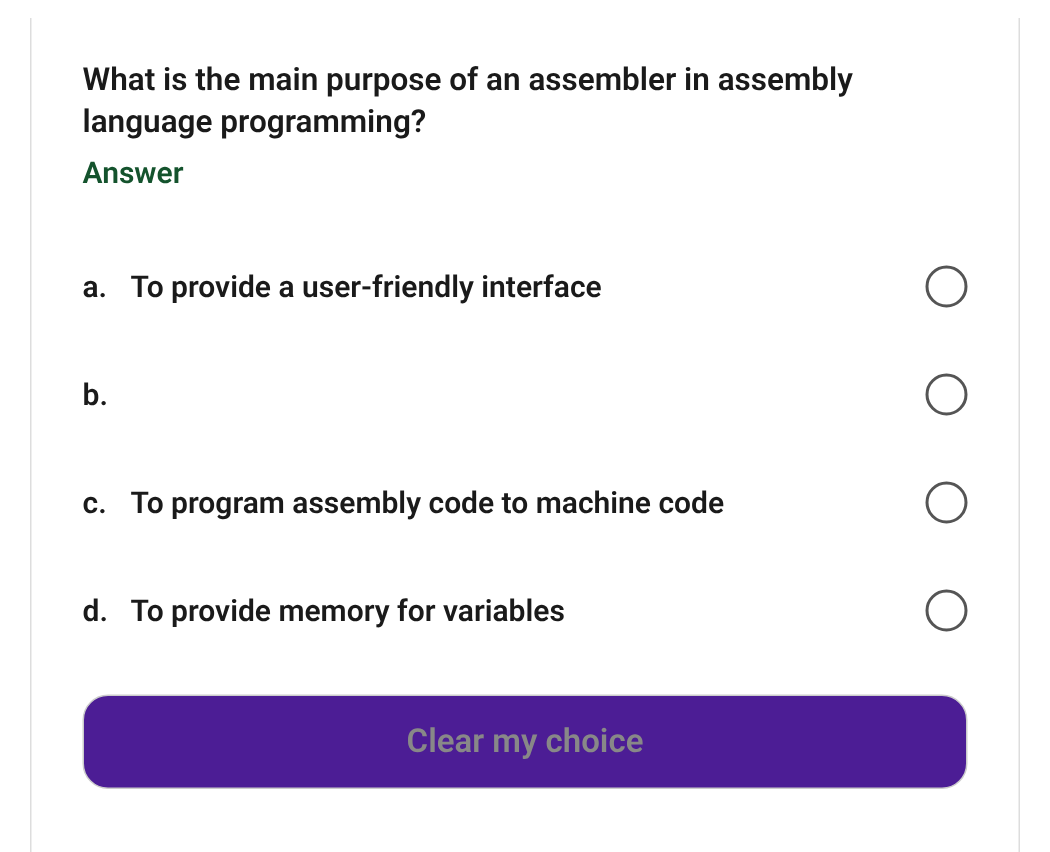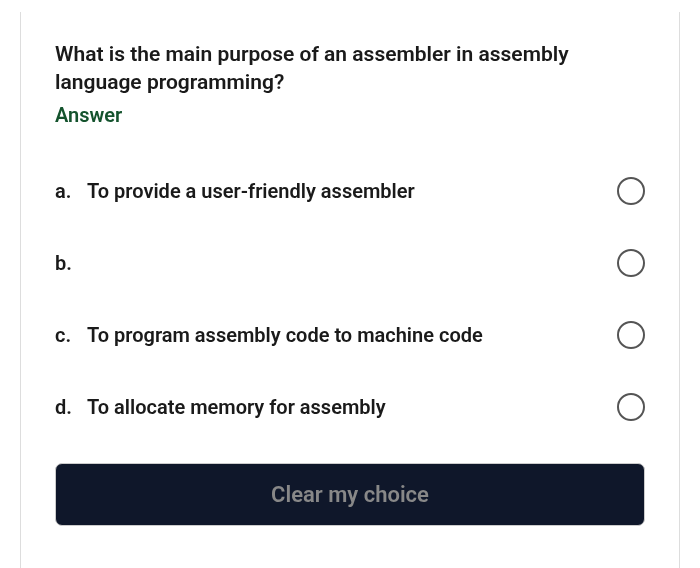--- a/index.html
+++ b/index.html
@@ -62,22 +62,22 @@
       height: 28px;
       border: 2px solid #555;
       border-radius: 50%;
       flex-shrink: 0;
       margin-left: 20px;
     }
     .clear-btn {
       display: block;
       width: 100%;
       border: 1px solid #ccc;
-      border-radius: 7px;
-      background: #0f172a;
+      border-radius: 17px;
+      background: #4c1d95;
       text-align: center;
       font-size: 22px;
       font-weight: 600;
       color: #888;
       padding: 18px 0;
       margin-top: 20px;
       cursor: pointer;
       font-family: inherit;
     }
   </style>
@@ -87,21 +87,21 @@
 <div class="card">
 
   <div class="question-text">What is the main purpose of an assembler in assembly language programming?</div>
   <div class="answer-label">Answer</div>
 
   <div class="options">
 
     <div class="option-row">
       <div class="option-text-wrap">
         <span class="option-letter">a.</span>
-        <span>To provide a user-friendly assembler</span>
+        <span>To provide a user-friendly interface</span>
       </div>
       <span class="radio"></span>
     </div>
 
     <div class="option-row">
       <div class="option-text-wrap">
         <span class="option-letter">b.</span>
       </div>
       <span class="radio"></span>
     </div>
@@ -110,21 +110,21 @@
       <div class="option-text-wrap">
         <span class="option-letter">c.</span>
         <span>To program assembly code to machine code</span>
       </div>
       <span class="radio"></span>
     </div>
 
     <div class="option-row">
       <div class="option-text-wrap">
         <span class="option-letter">d.</span>
-        <span>To allocate memory for assembly</span>
+        <span>To provide memory for variables</span>
       </div>
       <span class="radio"></span>
     </div>
 
   </div>
 
   <button class="clear-btn">Clear my choice</button>
 
 </div>
 

